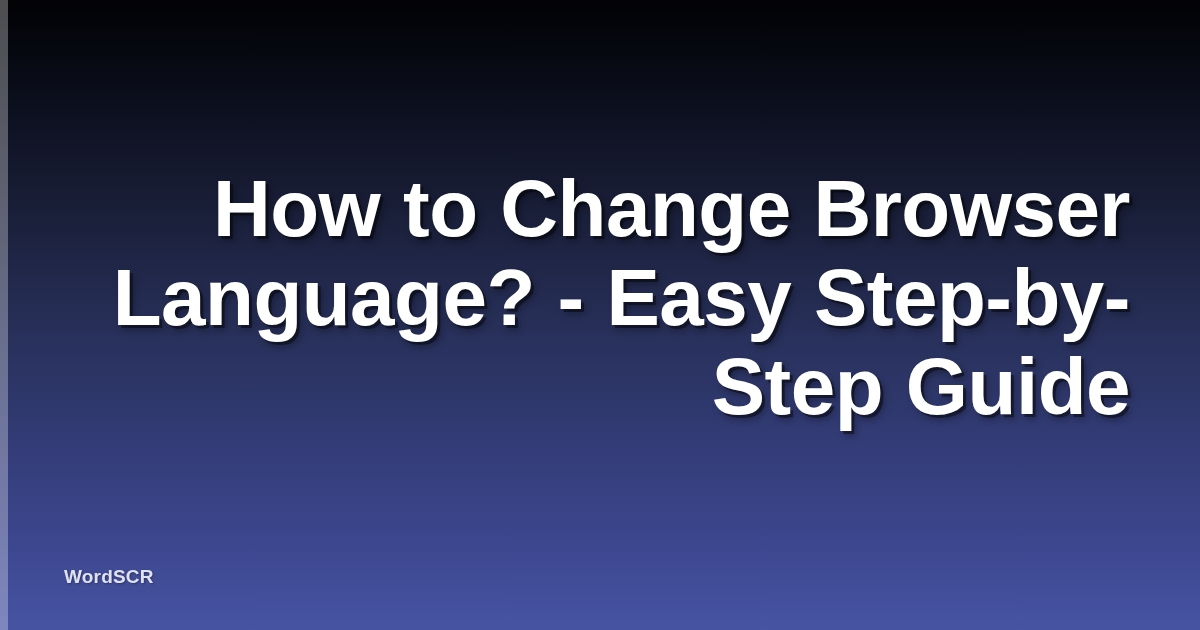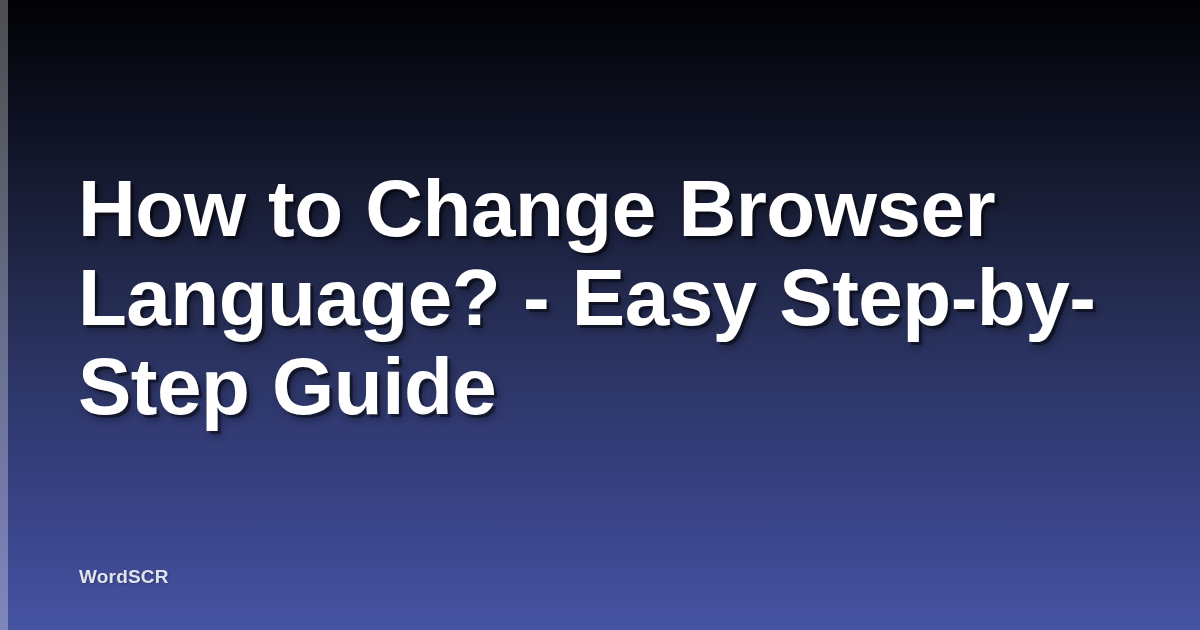--- a/index.html
+++ b/index.html
@@ -53,40 +53,40 @@
     box-sizing: border-box;
     padding: 0 70px 0 78px;
     display: flex;
     flex-direction: column;
     justify-content: center;
   }
 
   .title {
     margin: 0;
     padding: 0;
-    text-align: left;
+    text-align: right;
     color: #ffffff;
     font-family: "Liberation Sans", "DejaVu Sans", sans-serif;
     font-weight: 700;
     font-size: 80px;
     line-height: 89px;
     letter-spacing: -0.5px;
     word-spacing: 1px;
     text-shadow:
       3px 3px 0px rgba(0, 0, 0, 0.42),
       4px 5px 7px rgba(0, 0, 0, 0.30);
     max-width: 1055px;
     margin-left: auto;
     margin-right: auto;
     transform: translateY(-18px);
   }
 
   .brand {
     position: absolute;
-    left: 79px;
+    left: 64px;
     bottom: 42px;
     color: #dfe3ee;
     font-family: "Liberation Sans", "DejaVu Sans", sans-serif;
     font-weight: 700;
     font-size: 19px;
     letter-spacing: 0.2px;
     text-shadow: 1px 1px 2px rgba(0, 0, 0, 0.30);
   }
 </style>
 </head>

